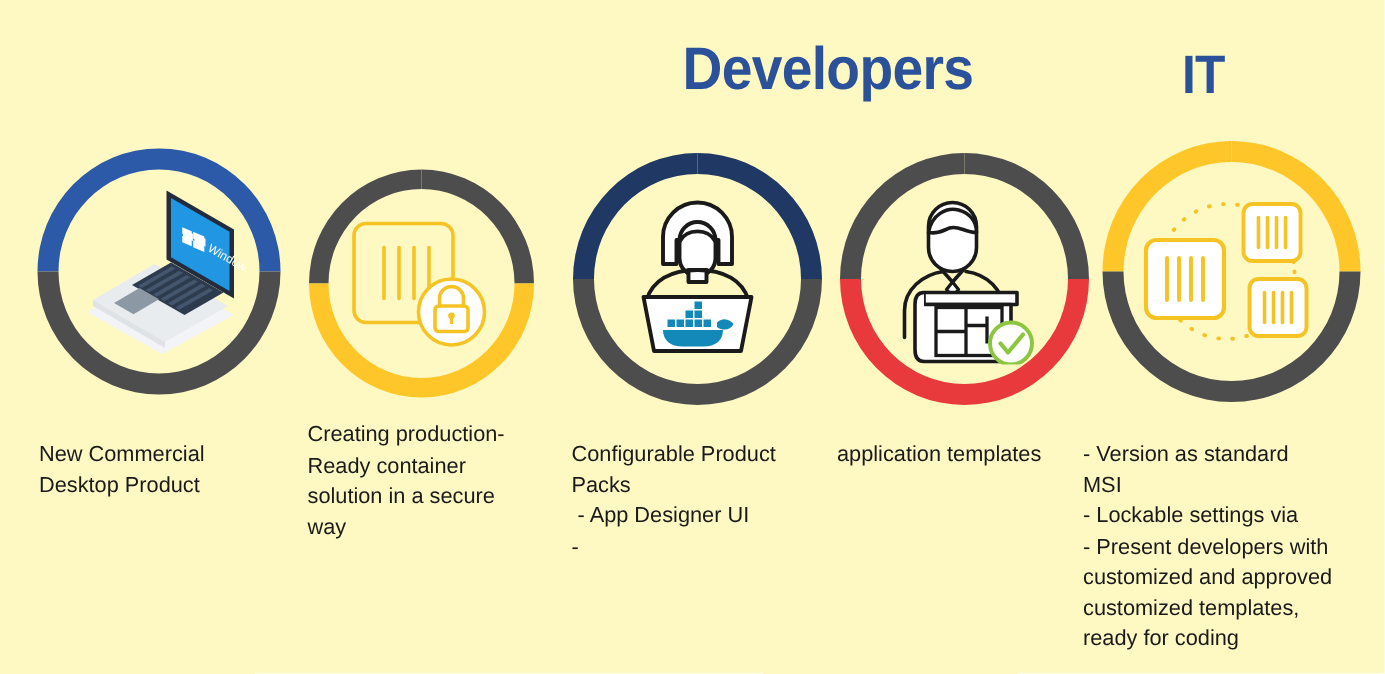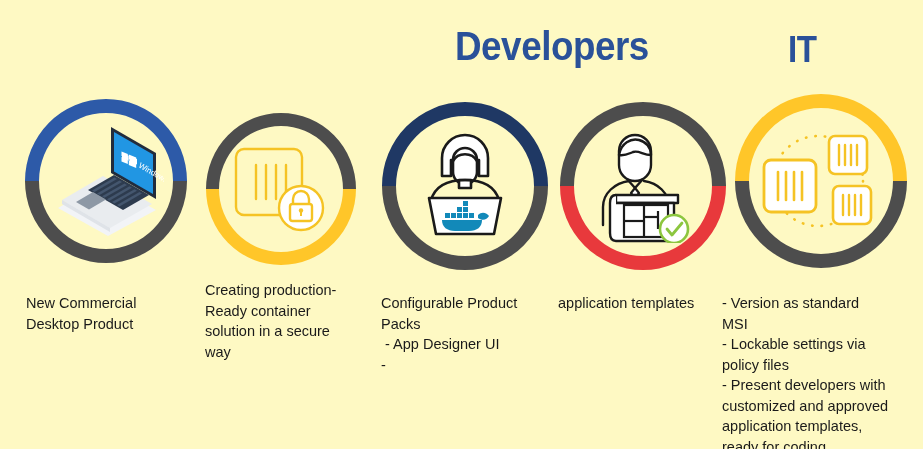--- a/index.html
+++ b/index.html
@@ -281,20 +281,19 @@
   </div>
 
   <div class="caption" style="left:558px; top:293px; width:168px;">
     <div>application templates</div>
   </div>
 
   <div class="caption" style="left:722px; top:293px; width:196px;">
     <div>- Version as standard</div>
     <div>MSI</div>
     <div>- Lockable settings via</div>
-    <div>policy files</div>
     <div>- Present developers with</div>
     <div>customized and approved</div>
-    <div>application templates,</div>
+    <div>customized templates,</div>
     <div>ready for coding</div>
   </div>
 
 </div>
 
 </body></html>

